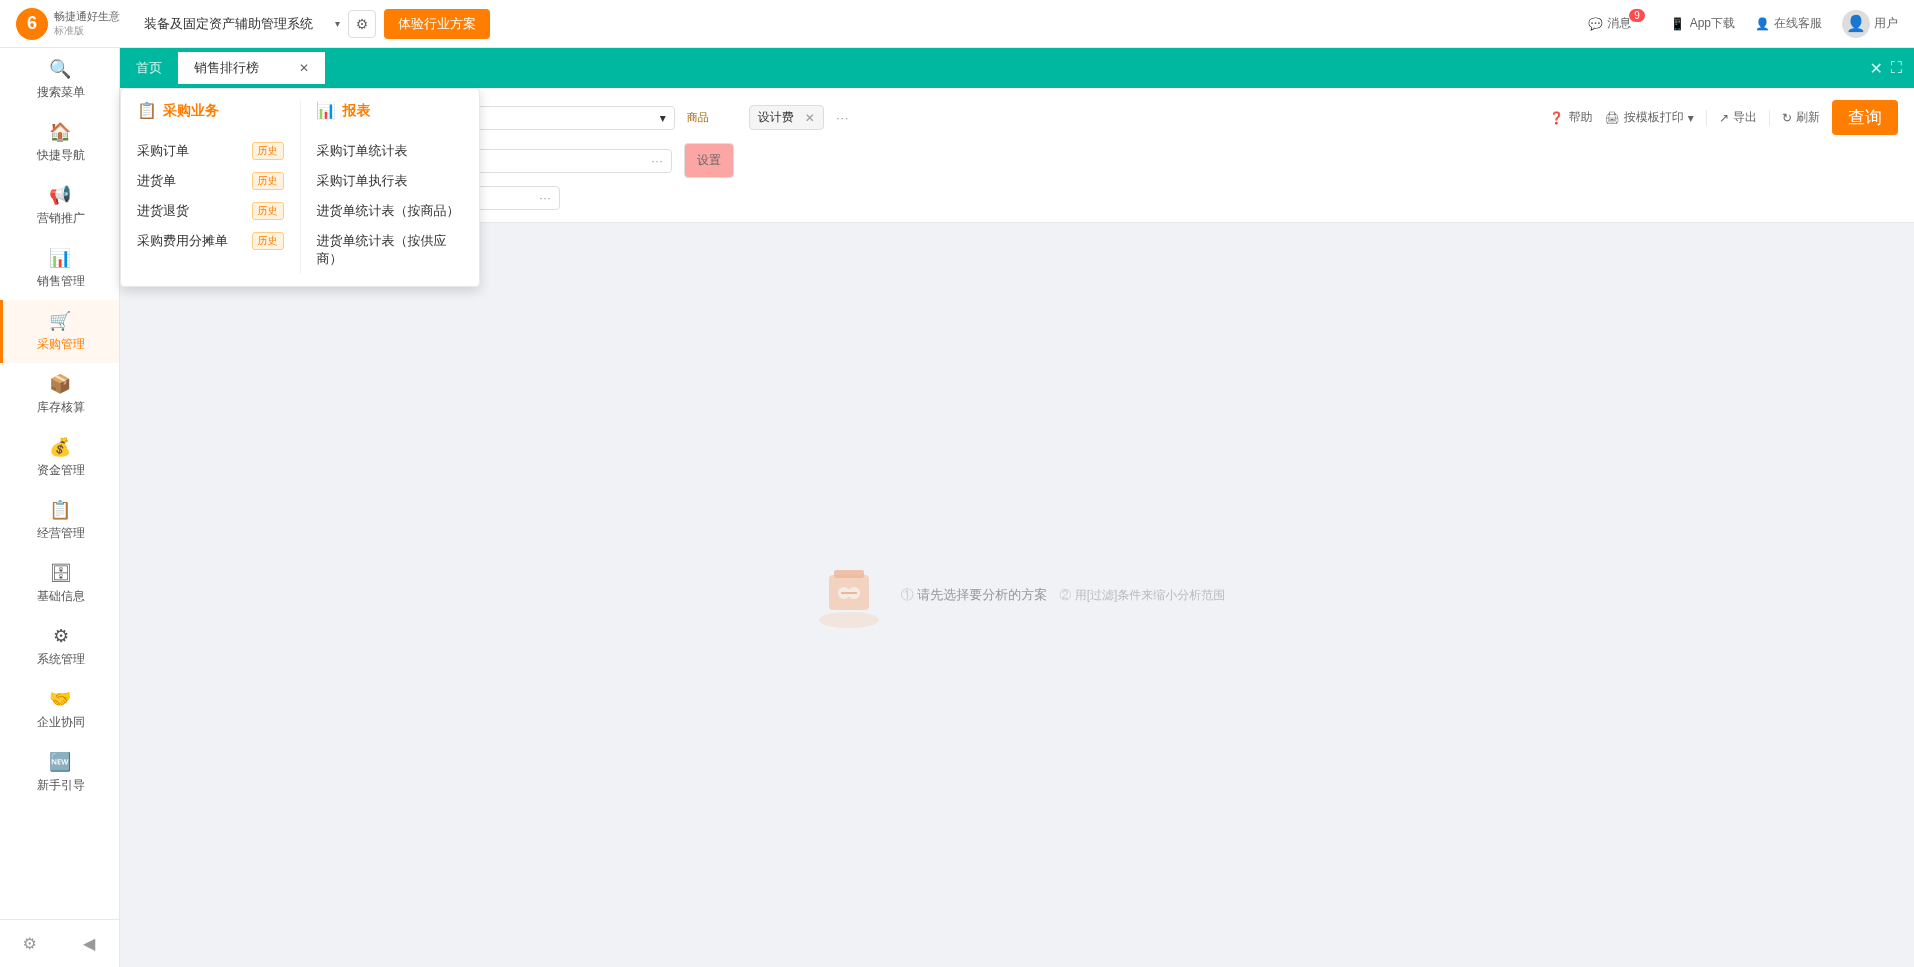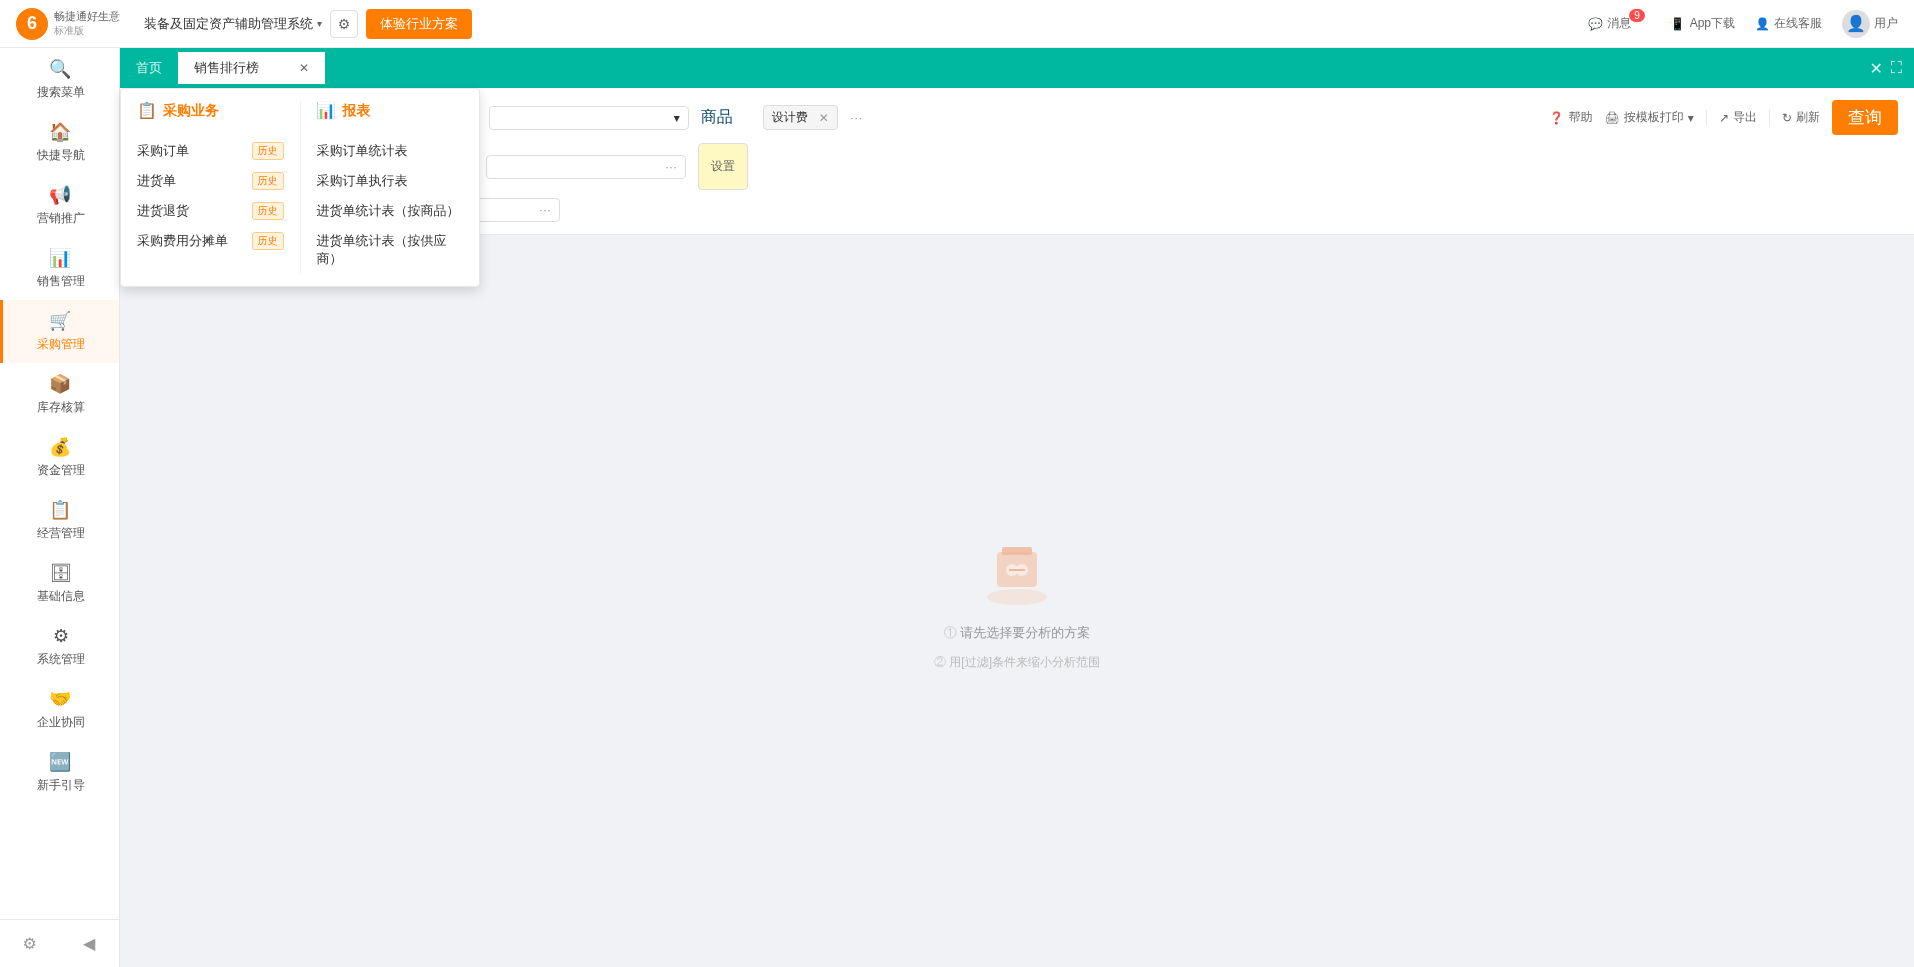--- a/index.html
+++ b/index.html
@@ -35,21 +35,21 @@
     .system-title {
       flex: 1;
       display: flex;
       align-items: center;
       gap: 8px;
       font-size: 13px;
       color: #333;
       margin-left: 8px;
     }
     .system-dropdown {
-      display: flex; align-items: center; gap: 4px; cursor: pointer;
+      display: flex; align-items: center; gap: 22px; cursor: pointer;
     }
     .chevron-down { color: #666; font-size: 10px; }
     .gear-btn {
       width: 28px; height: 28px;
       border: 1px solid #ddd;
       border-radius: 4px;
       display: flex; align-items: center; justify-content: center;
       cursor: pointer; color: #666; font-size: 14px;
     }
     .industry-btn {
@@ -187,22 +187,22 @@
       border-bottom: 1px solid #e8e8e8;
     }
     .filter-row {
       display: flex;
       align-items: center;
       gap: 12px;
       margin-bottom: 8px;
     }
     .filter-row:last-child { margin-bottom: 0; }
     .filter-label {
-      color: #0c4a6e;
-      font-size: 16px;
+      color: #a16207;
+      font-size: 11px;
       white-space: nowrap;
       min-width: 50px;
     }
     .filter-select {
       border: 1px solid #ddd;
       border-radius: 4px;
       padding: 4px 8px;
       font-size: 12px;
       color: #333;
       background: #fff;
@@ -259,24 +259,24 @@
       background: #ff7d00;
       color: #fff;
       border: none;
       border-radius: 4px;
       padding: 6px 16px;
       cursor: pointer;
       font-size: 17px;
     }
     .set-btn {
       border: 1px solid #ddd;
-      background: #fef9c3;
+      background: #fca5a5;
       color: #666;
       border-radius: 4px;
-      padding: 14px 12px;
+      padding: 8px 12px;
       cursor: pointer;
       font-size: 12px;
       text-align: center;
     }
     .collapse-btn {
       text-align: center;
       padding: 8px;
       color: #00b8a0;
       cursor: pointer;
       font-size: 12px;
@@ -336,21 +336,21 @@
       border: 1px solid #ffcc80;
       border-radius: 3px;
       padding: 1px 5px;
       font-size: 10px;
     }
 
     
     .empty-state {
       flex: 1;
       display: flex;
-      flex-direction: column;
+      flex-direction: row;
       align-items: center;
       justify-content: center;
       gap: 12px;
     }
     .empty-icon {
       width: 80px;
       height: 80px;
       opacity: 0.6;
     }
     .empty-text { color: #999; font-size: 13px; }

